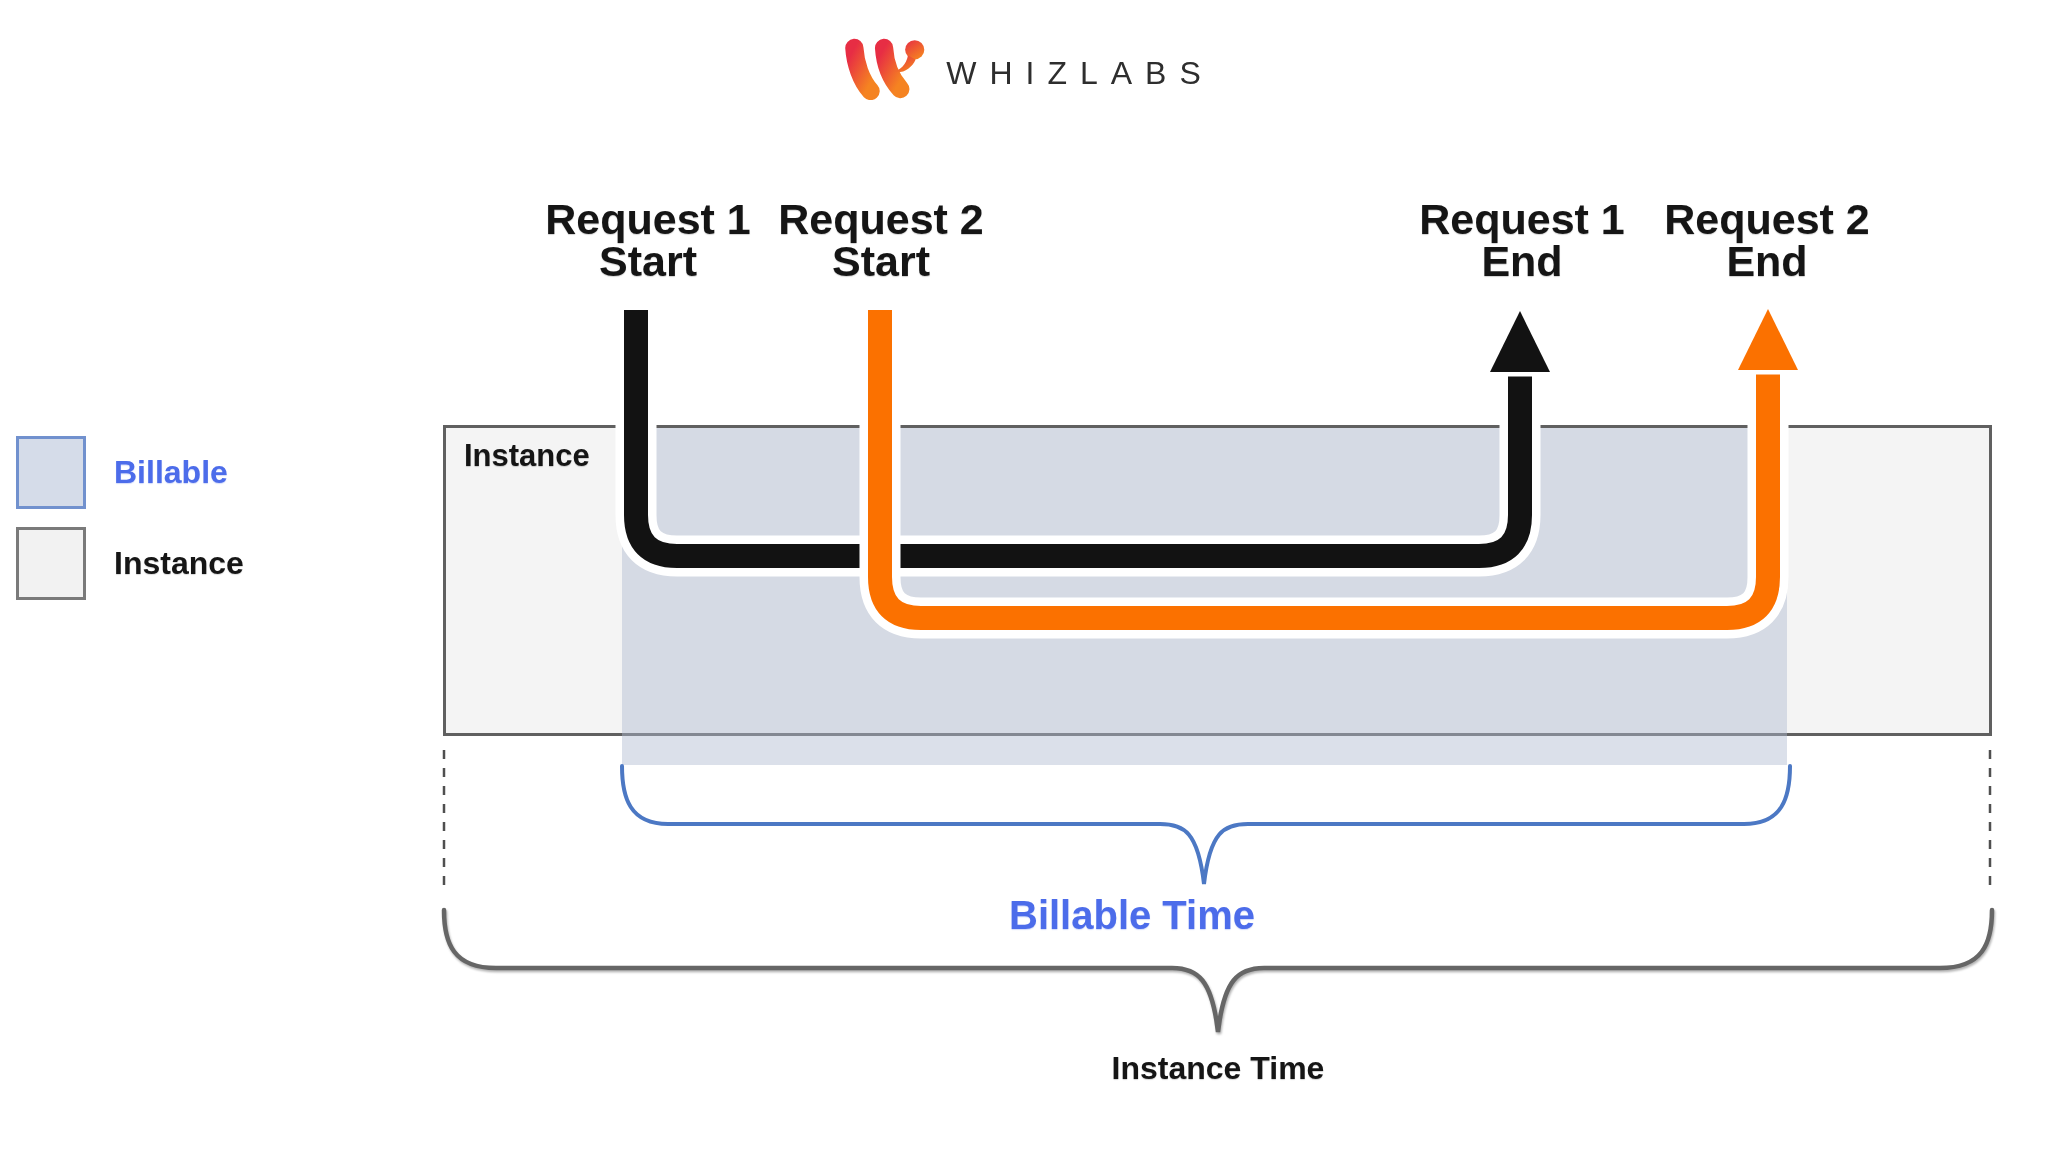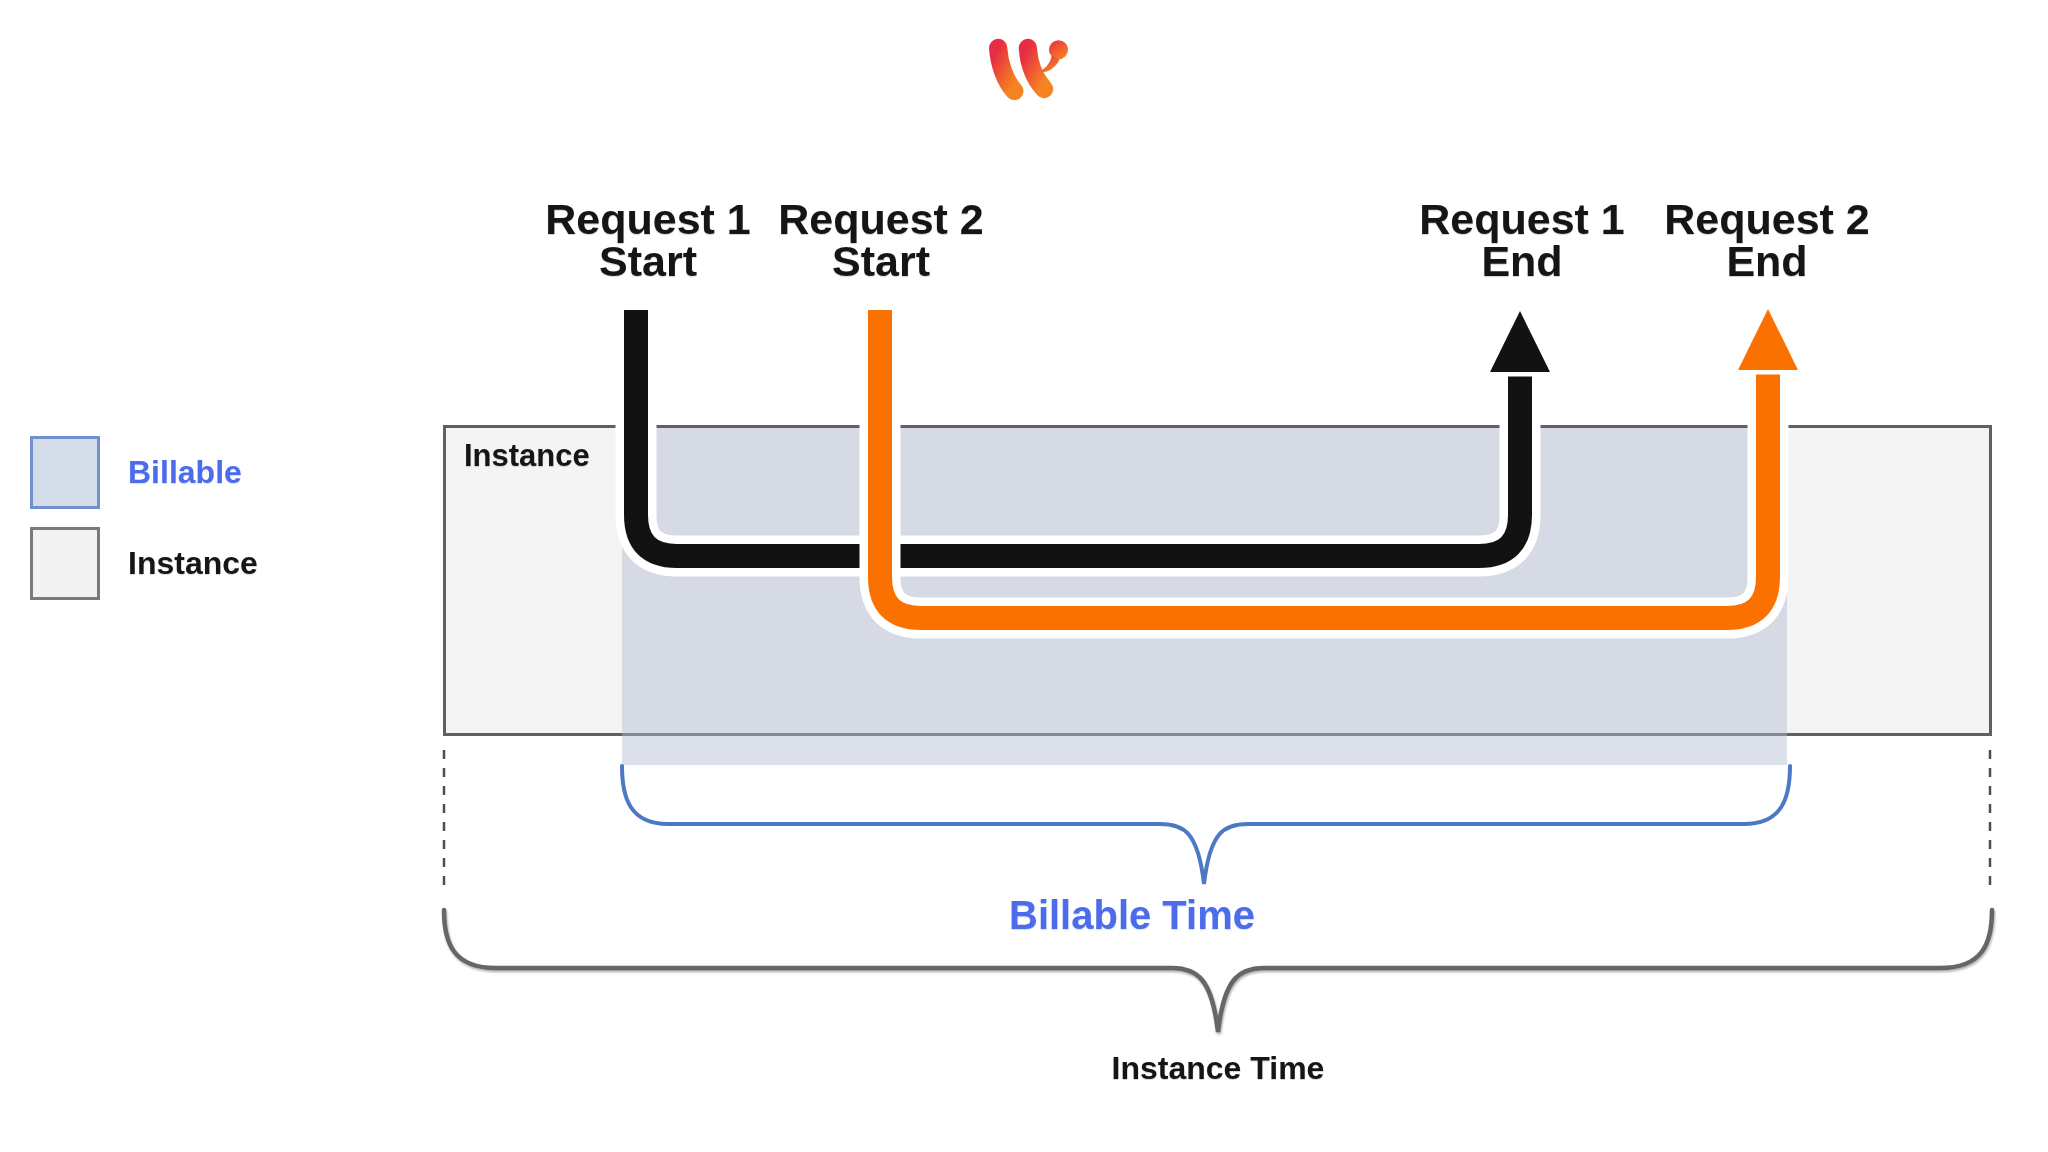--- a/index.html
+++ b/index.html
@@ -22,21 +22,21 @@
   .marker{
     position:absolute;top:198px;transform:translateX(-50%);
     text-align:center;font-size:43px;font-weight:700;line-height:42px;
     color:#151515;text-shadow:0 1px 1px rgba(0,0,0,0.18);white-space:nowrap;
   }
   .marker-r1s{left:648px;}
   .marker-r2s{left:881px;}
   .marker-r1e{left:1522px;}
   .marker-r2e{left:1767px;}
   
-  .legend{position:absolute;left:30px;top:436px;}
+  .legend{position:absolute;left:16px;top:436px;}
   .legend-row{display:flex;align-items:center;height:73px;margin-bottom:18px;}
   .swatch{width:64px;height:67px;border:3px solid #7a7a7a;margin-right:28px;}
   .swatch-billable{background:#d5dce9;border-color:#7191ce;}
   .swatch-instance{background:#f2f2f2;border-color:#7a7a7a;}
   .legend-label{font-size:32px;font-weight:700;color:#161616;text-shadow:0 1px 1px rgba(0,0,0,0.15);}
   .legend-label-billable{color:#4c6cea;text-shadow:0 1px 1px rgba(76,108,234,0.25);}
   
   .instance-box{
     position:absolute;left:443px;top:425px;width:1549px;height:311px;
     box-sizing:border-box;background:#f4f4f4;border:3px solid #606060;
@@ -72,20 +72,21 @@
       <linearGradient id="wzgrad" x1="0%" y1="0%" x2="70%" y2="100%">
         <stop offset="0%" stop-color="#E72D44"></stop>
         <stop offset="100%" stop-color="#F58321"></stop>
       </linearGradient>
     </defs>
     <path d="M21 10 C22 26 28 44 38 55" fill="none" stroke="url(#wzgrad)" stroke-width="19" stroke-linecap="round"></path>
     <path d="M52 10 C53 26 59 42 69 53" fill="none" stroke="url(#wzgrad)" stroke-width="19" stroke-linecap="round"></path>
     <circle cx="84" cy="12" r="10" fill="url(#wzgrad)"></circle>
     <path d="M77 18 C75 28 69 33 62 35 C72 37 81 31 85 22 Z" fill="url(#wzgrad)"></path>
   </svg>
+  <div class="logo-text">WHIZLABS</div>
 </div>
 
 <div class="marker marker-r1s">
   <div>Request 1</div>
   <div>Start</div>
 </div>
 <div class="marker marker-r2s">
   <div>Request 2</div>
   <div>Start</div>
 </div>

